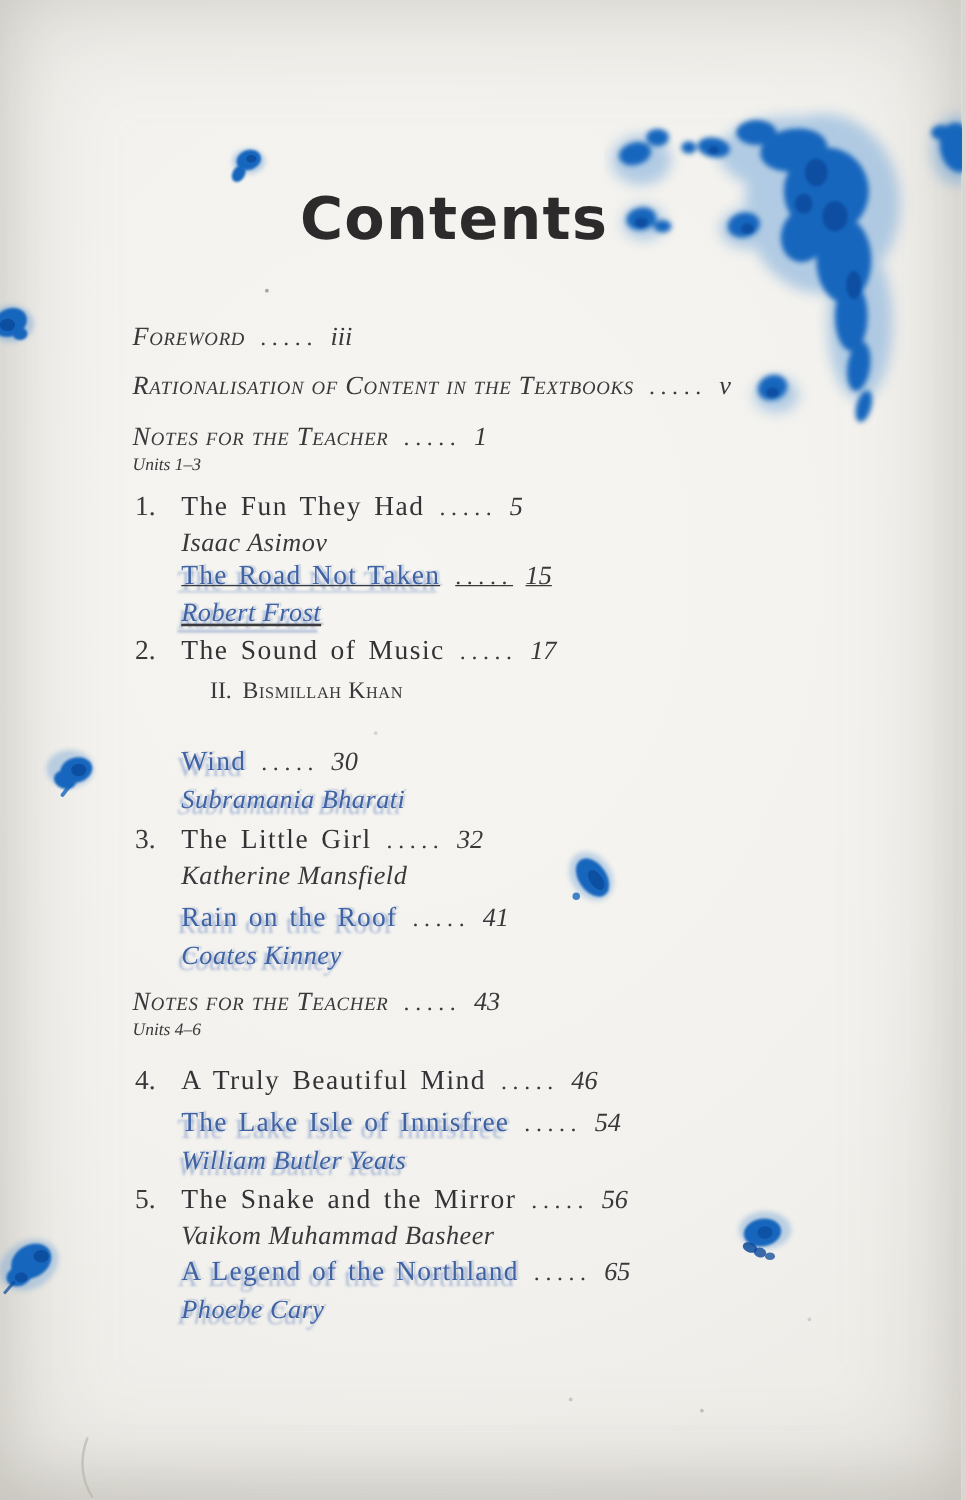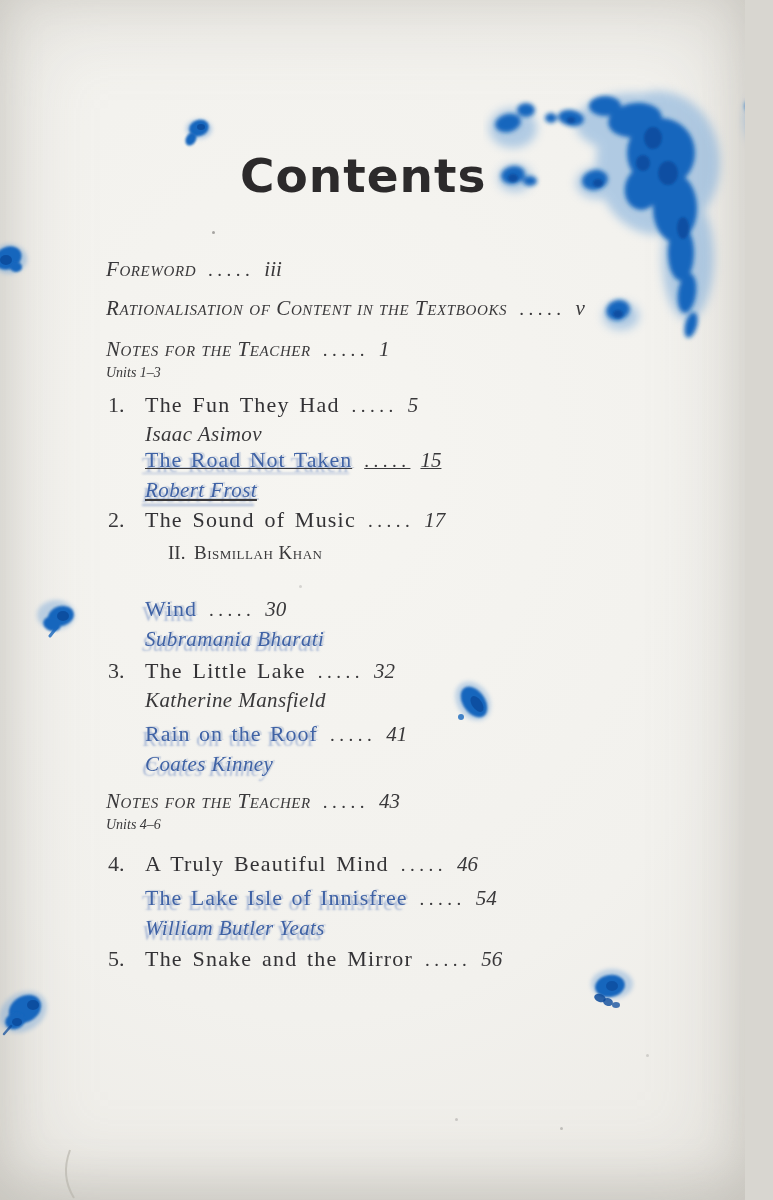--- a/index.html
+++ b/index.html
@@ -2,20 +2,21 @@
 <html><head>
 <meta charset="utf-8">
 <style>
   html,body{margin:0;padding:0;background:#d8d6d0;}
   .photo{
     position:relative;width:745px;height:1200px;overflow:hidden;
     background:
       radial-gradient(ellipse 120% 90% at 42% 38%, #f6f5f1 0%, #f2f1ed 52%, #eceae5 82%, #e2e0da 100%);
     font-family:"Liberation Serif", serif;
     color:#3a393b;
+    padding-left:24px;
   }
   .vignette{position:absolute;inset:0;pointer-events:none;
     box-shadow:inset 0 0 90px rgba(168,165,156,.45), inset 0 -18px 40px rgba(160,158,150,.25);}
   .page-title{
     position:absolute;top:148px;left:240px;
     font-family:"DejaVu Sans", sans-serif;
     font-weight:700;font-size:47px;letter-spacing:1px;color:#2c2a2b;
   }
   .row{position:absolute;left:106px;white-space:nowrap;}
   .fm-label{font-variant:small-caps;font-size:21px;letter-spacing:.6px;color:#39383a;font-style:italic;}
@@ -84,21 +85,21 @@
     </div>
   </div>
 
   <div class="poem" style="top:596px;">
     <span class="ptitle blue">Wind</span><span class="dots">.....</span><span class="pg">30</span>
     <span class="pauthor blue">Subramania Bharati</span>
   </div>
 
   <div class="lesson" style="top:658px;">
     <div>
-      <span class="num">3.</span><span class="ltitle">The Little Lake</span><span class="dots">.....</span><span class="pg">32</span>
+      <span class="num">3.</span><span class="ltitle">The Little Girl</span><span class="dots">.....</span><span class="pg">32</span>
     </div>
     <div class="author">Katherine Mansfield</div>
   </div>
 
   <div class="poem" style="top:721px;">
     <span class="ptitle blue">Rain on the Roof</span><span class="dots">.....</span><span class="pg">41</span>
     <span class="pauthor blue">Coates Kinney</span>
   </div>
 
   <div class="row" style="top:789px;">
@@ -116,22 +117,27 @@
 
   <div class="poem" style="top:885px;">
     <span class="ptitle blue">The Lake Isle of Innisfree</span><span class="dots">.....</span><span class="pg">54</span>
     <span class="pauthor blue">William Butler Yeats</span>
   </div>
 
   <div class="lesson" style="top:946px;">
     <div>
       <span class="num">5.</span><span class="ltitle">The Snake and the Mirror</span><span class="dots">.....</span><span class="pg">56</span>
     </div>
-  </div>
-
+    <div class="author">Vaikom Muhammad Basheer</div>
+  </div>
+
+  <div class="poem" style="top:1004px;">
+    <span class="ptitle blue">A Legend of the Northland</span><span class="dots">.....</span><span class="pg">65</span>
+    <span class="pauthor blue">Phoebe Cary</span>
+  </div>
 
   <svg class="stain" style="left:483px;top:78px;" width="290" height="280" viewBox="0 0 290 280">
     <defs>
       <filter id="b5" x="-40%" y="-40%" width="180%" height="180%">
           <feGaussianBlur stdDeviation="5"></feGaussianBlur>
         </filter>
       <filter id="b2" x="-40%" y="-40%" width="180%" height="180%">
           <feGaussianBlur stdDeviation="2"></feGaussianBlur>
         </filter>
       <filter id="b1" x="-40%" y="-40%" width="180%" height="180%">

